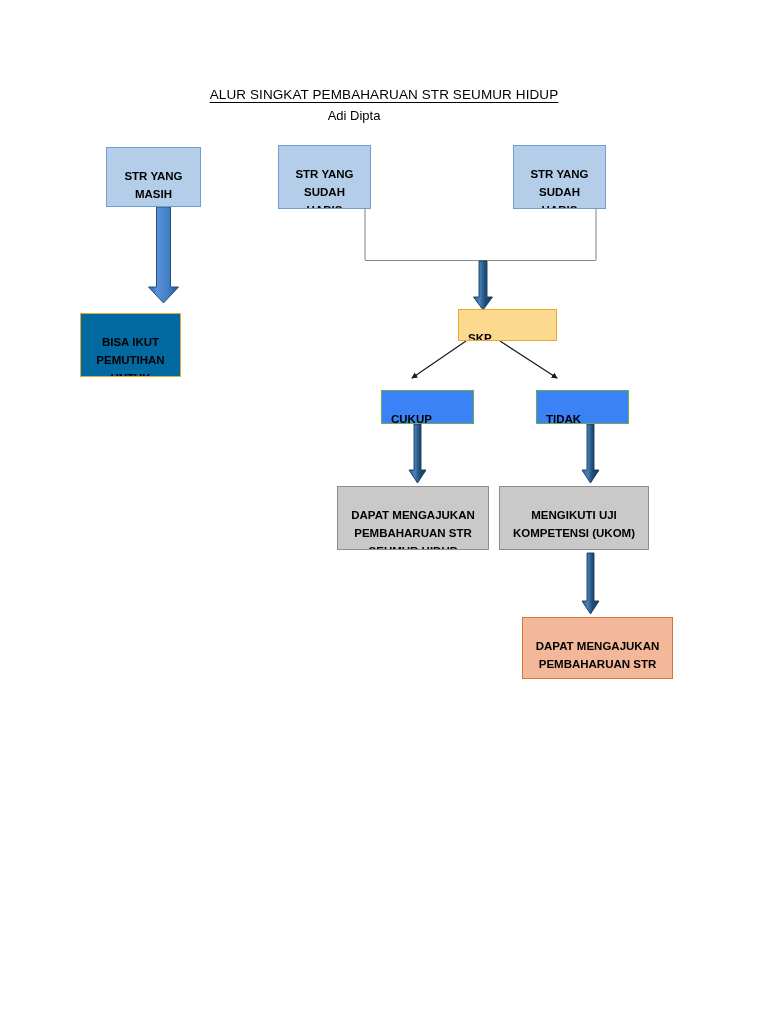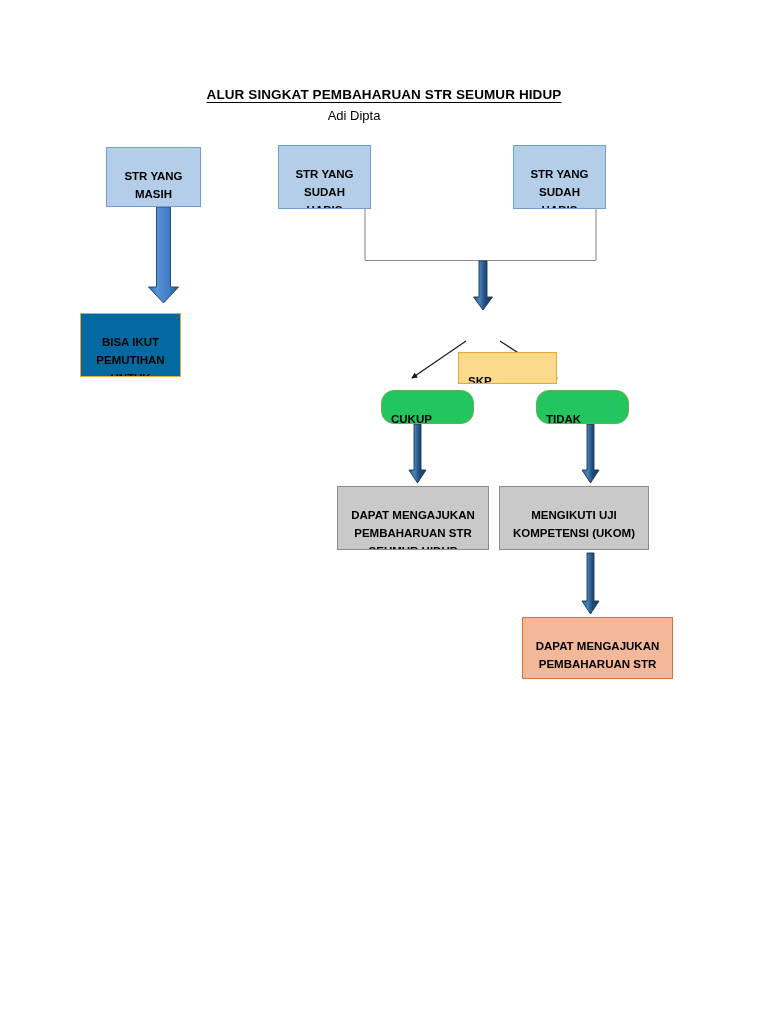--- a/index.html
+++ b/index.html
@@ -23,21 +23,21 @@
   }
 
   
   .doc-title {
     position: absolute;
     left: 0;
     top: 87px;
     width: 768px;
     text-align: center;
     font-size: 13.5px;
-    font-weight: bold;
+    font-weight: normal;
     color: #000000;
     letter-spacing: .1px;
   }
   .doc-title span {
     text-decoration: underline;
     text-underline-offset: 2.5px;
   }
   .doc-author {
     position: absolute;
     left: 0;
@@ -65,22 +65,22 @@
     display: block;
     white-space: pre-line;
     padding-top: 20px;
   }
   .node.center .txt { text-align: center; }
   .node.left   .txt { text-align: left; padding-left: 9px; }
 
   
   .blue   { background: #b4cde8; border-color: #6f9fd1; }
   .amber  { background: #0369a1; border-color: #e8a93c; }
-  .amber2 { background: #fbd98d; border-color: #e9a82e; margin-top: 43px; }
-  .green  { background: #22c55e; border-color: #72a94e; border-radius: 13px; }
+  .amber2 { background: #fbd98d; border-color: #e9a82e; }
+  .green  { background: #3b82f6; border-color: #72a94e; }
   .grey   { background: #c9c9c9; border-color: #8d8d8d; }
   .salmon { background: #f3b79a; border-color: #d9703f; }
 
   
   #wires { position: absolute; left: 0; top: 0; width: 768px; height: 1024px; }
 </style>
 </head>
 <body>
 
 <div id="canvas">

